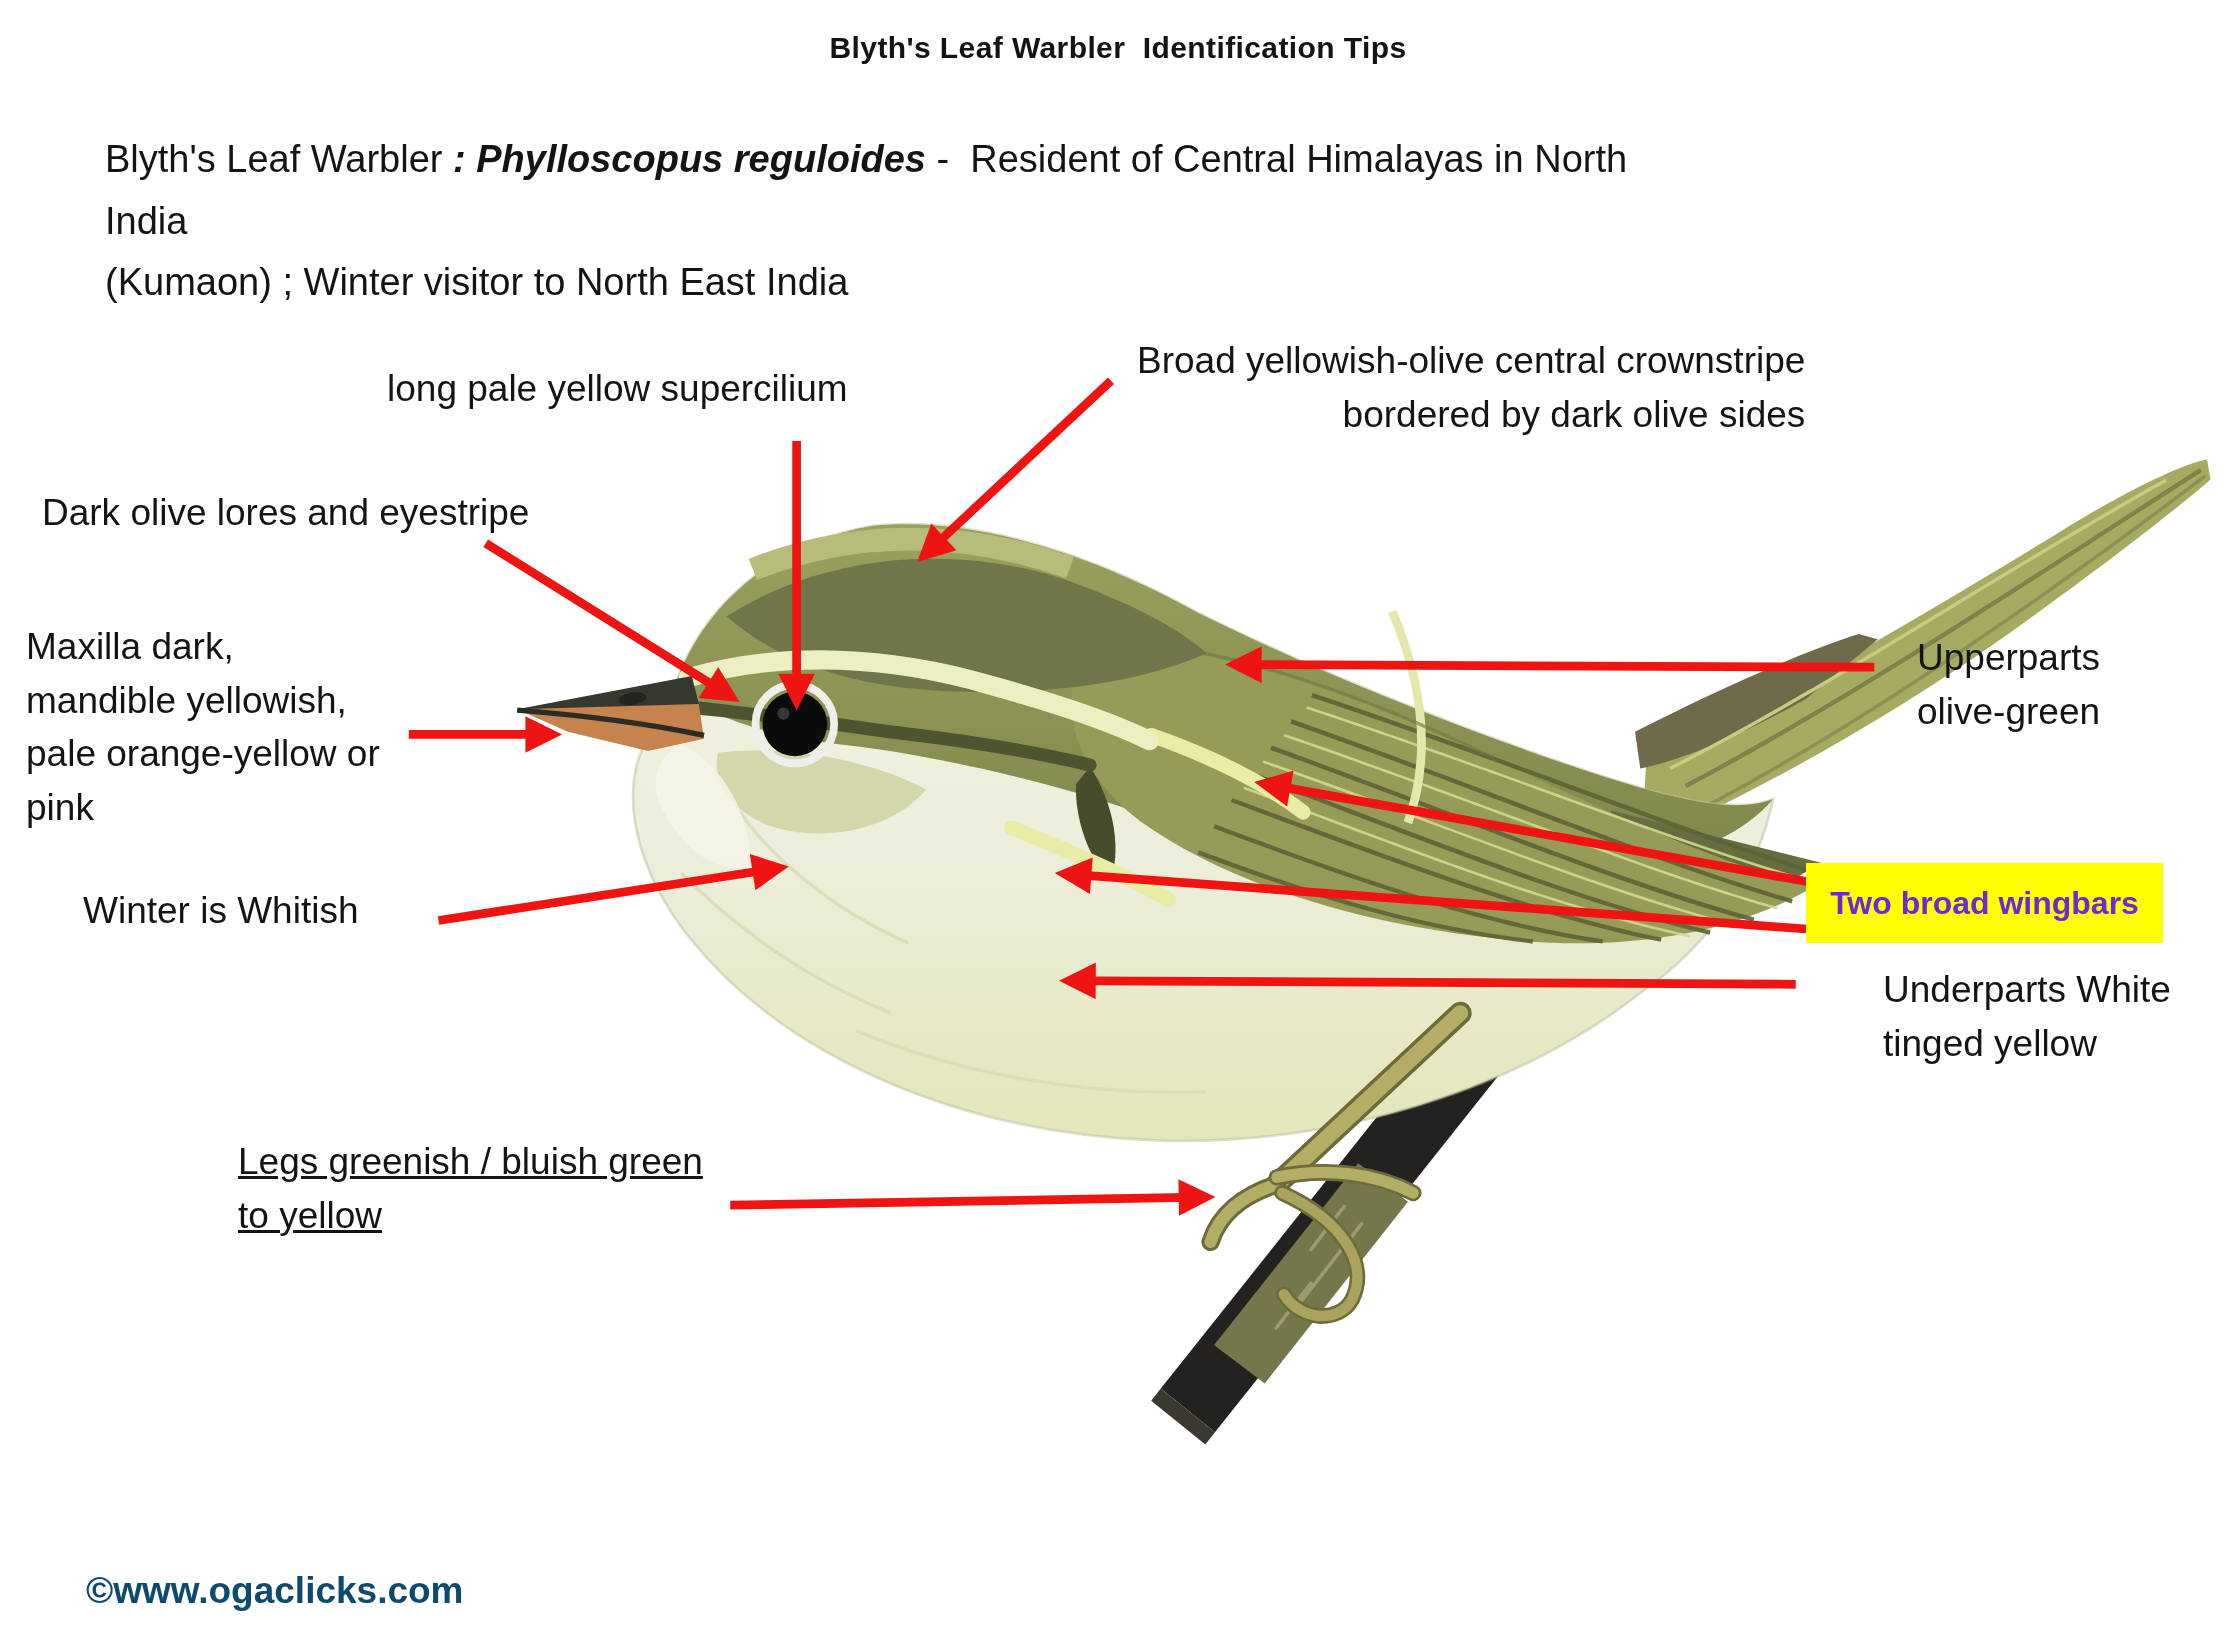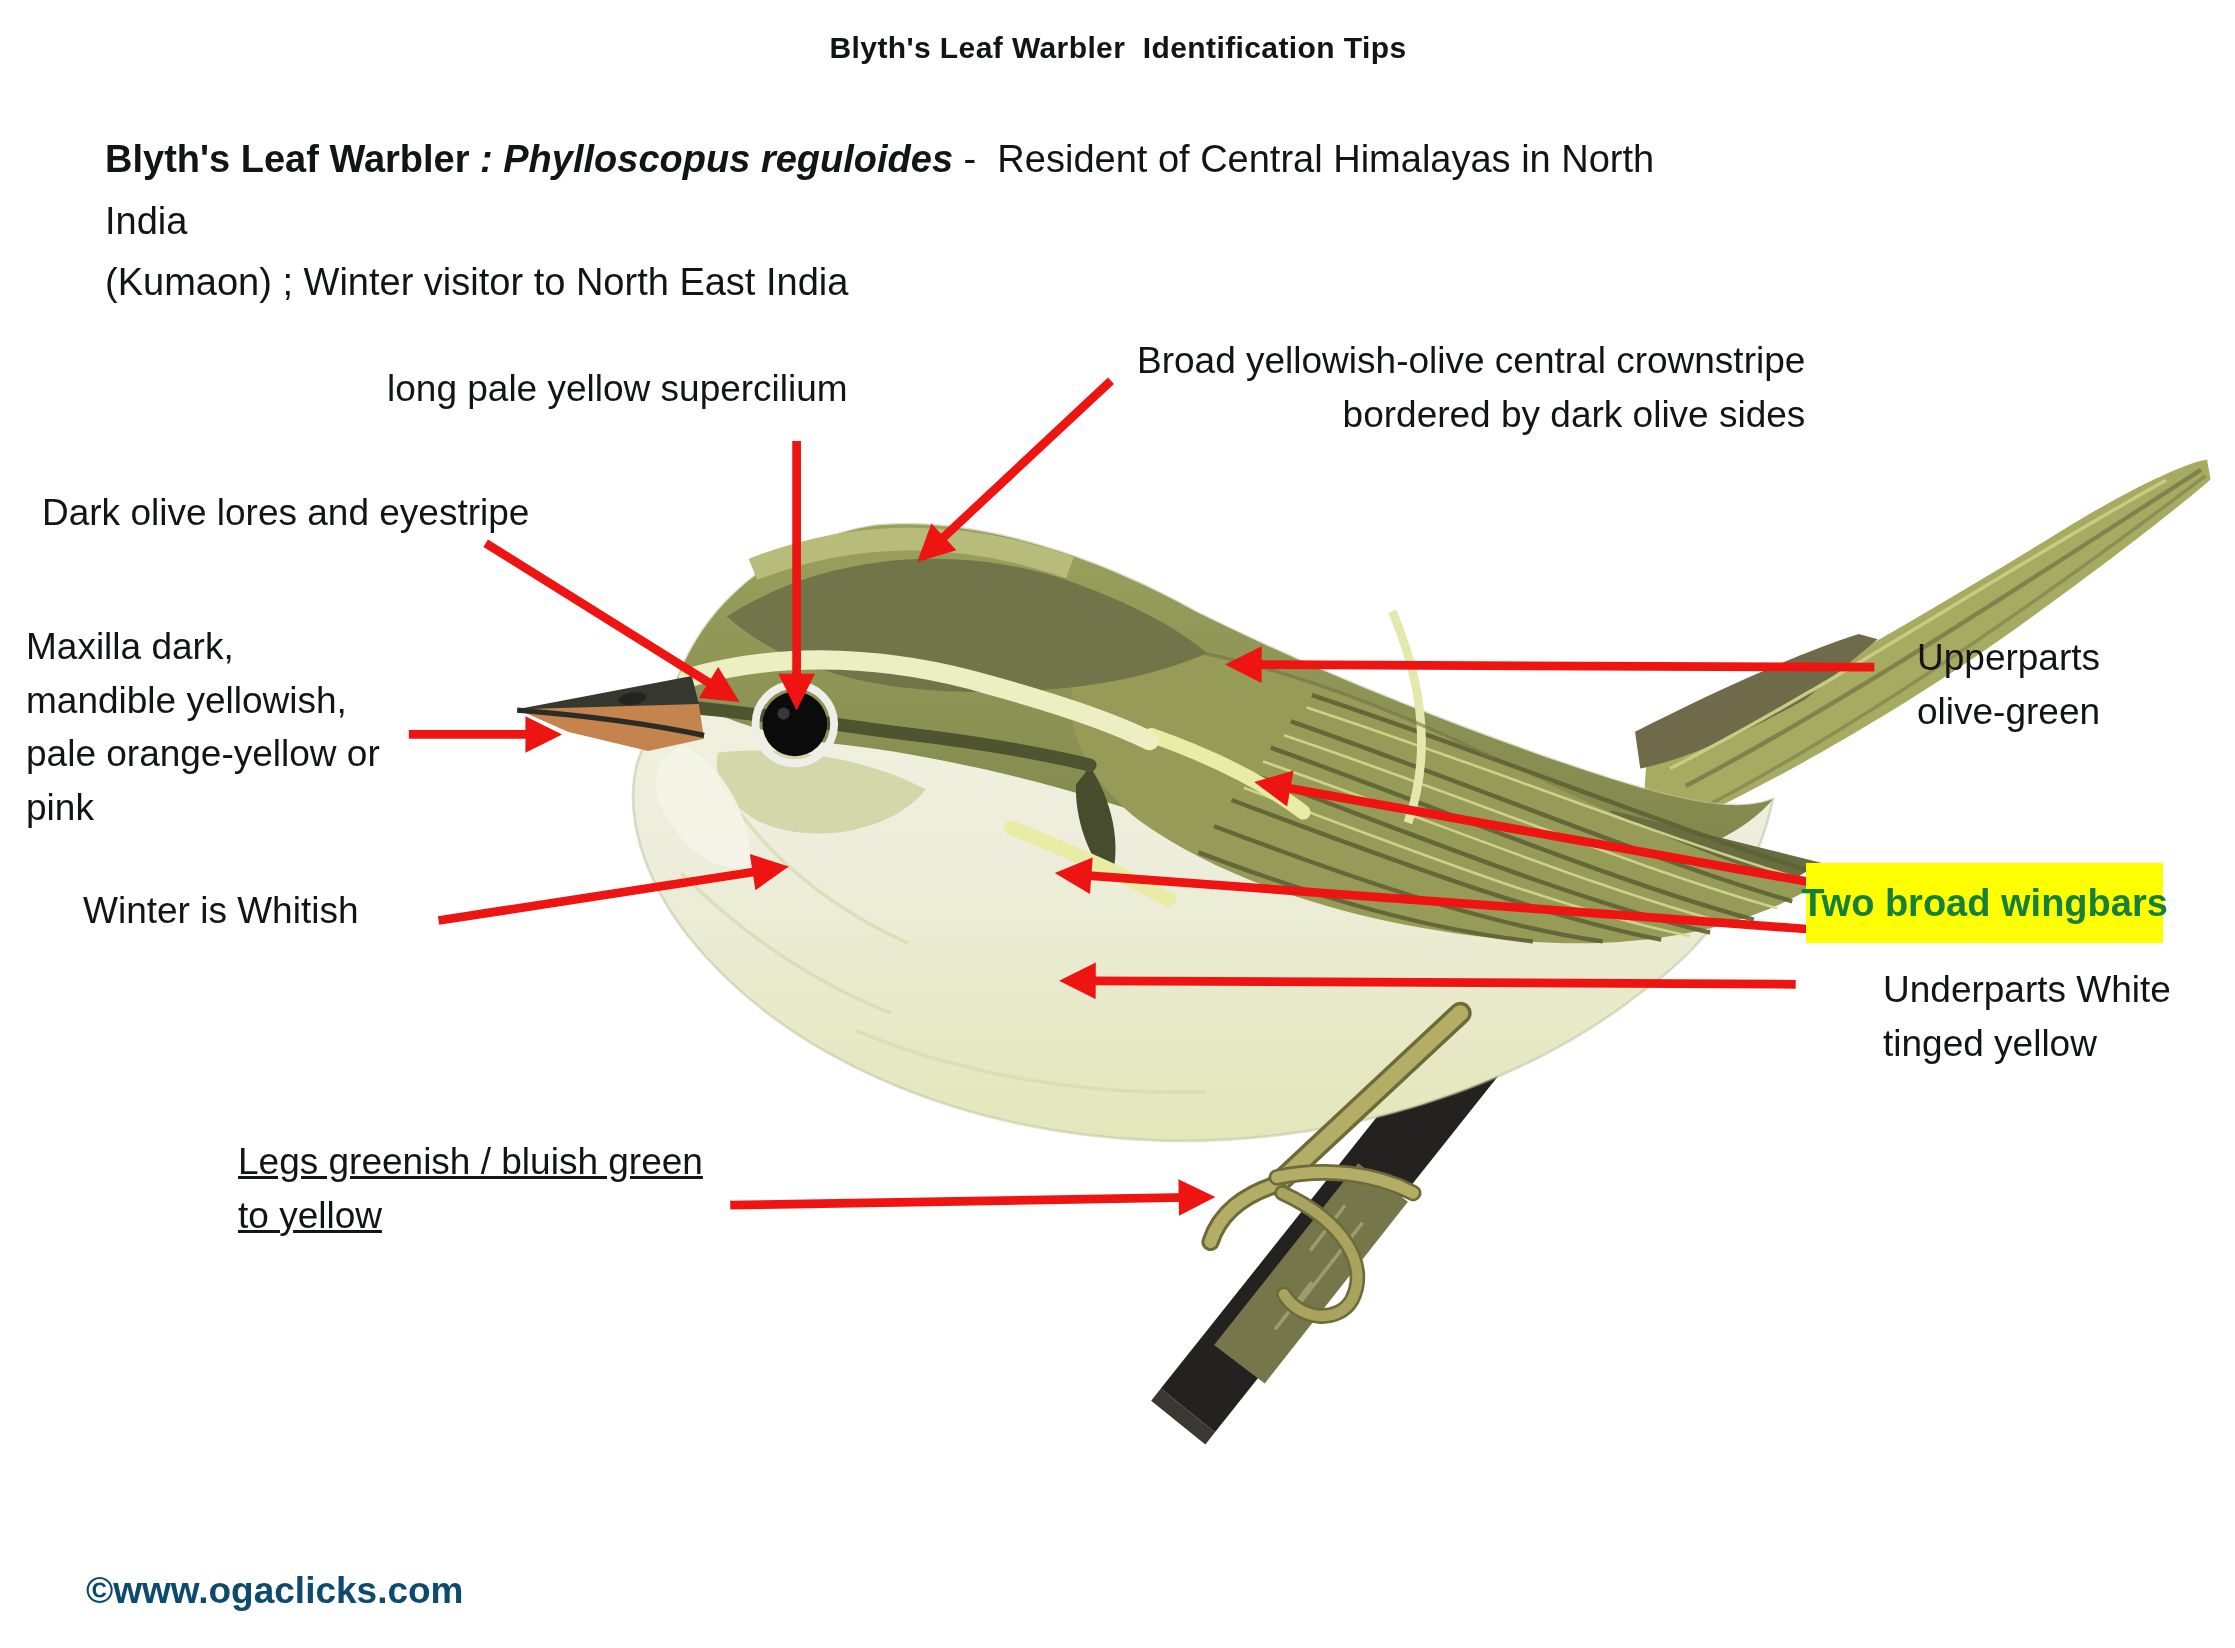--- a/index.html
+++ b/index.html
@@ -8,29 +8,29 @@
     font-family:"Liberation Sans", sans-serif;color:#121417;
   }
   .title{
     position:absolute;left:0;top:31px;width:2236px;text-align:center;
     font-size:30px;font-weight:bold;white-space:pre;letter-spacing:0.4px;
   }
   .subtitle{
     position:absolute;left:105px;top:129px;width:1607px;
     font-size:38px;line-height:1.62;white-space:pre-wrap;
   }
-  .subtitle .b{font-weight:bold;}
+  .subtitle .b{font-weight:normal;}
   .subtitle .bi{font-weight:bold;font-style:italic;}
   .label{
     position:absolute;font-size:37px;line-height:1.45;color:#121417;
   }
   .hl-box{
     position:absolute;left:1806px;top:863px;width:357px;height:80px;
     background:#ffff00;display:flex;align-items:center;justify-content:center;
-    font-size:38px;font-weight:bold;color:#15803d;white-space:nowrap;
+    font-size:32px;font-weight:bold;color:#6d28d9;white-space:nowrap;
   }
   .copyright{
     position:absolute;left:86px;top:1570px;font-size:37px;font-weight:bold;color:#0c4a6e;
   }
   svg.layer{position:absolute;left:0;top:0;}
 </style>
 </head>
 <body>
 
 <div class="canvas">

